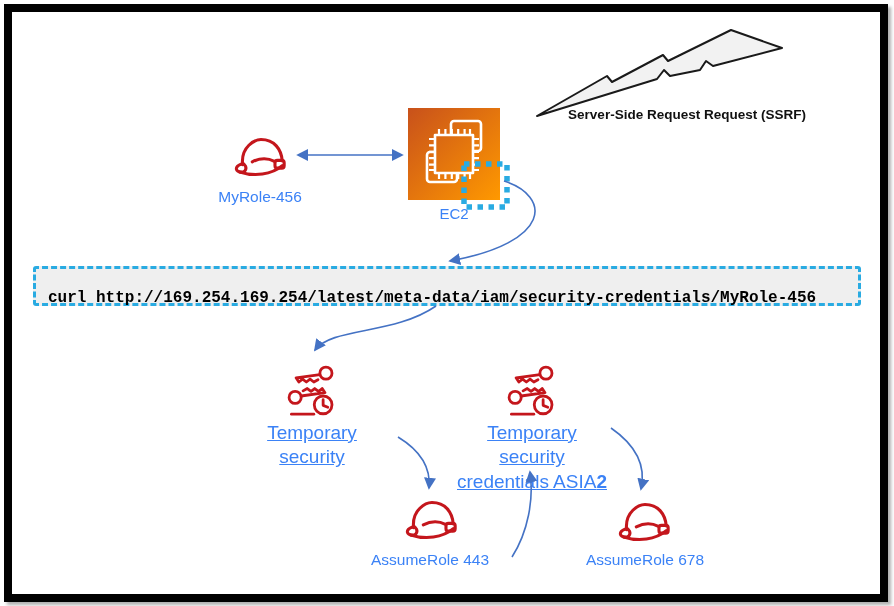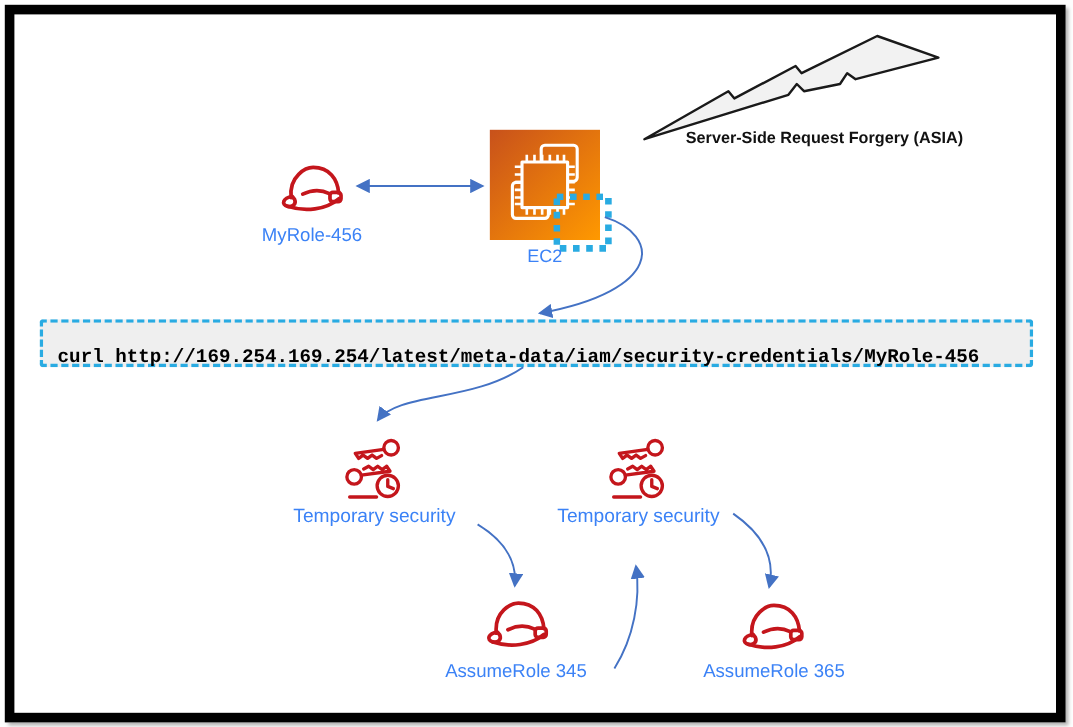--- a/index.html
+++ b/index.html
@@ -12,21 +12,21 @@
   .frame{
     position:absolute;left:4px;top:4px;width:868px;height:582px;
     border:8px solid #000;background:#fff;
     box-shadow:3px 3px 3px rgba(0,0,0,.3);
   }
   .abs{position:absolute;}
   .label{position:absolute;text-align:center;color:#3b82f6;}
   .lbl-role{font-size:15.5px;}
   .lbl-ec2{font-size:15px;}
   .lbl-ssrf{font-size:13.5px;font-weight:bold;color:#111;}
-  .lbl-cred{font-size:16px;line-height:1.28;}
+  .lbl-cred{font-size:19px;line-height:1.28;text-decoration:underline;}
   .lbl-cred b{font-weight:bold;}
   .curl-box{
     position:absolute;left:33px;top:266px;width:828px;height:40px;
     box-sizing:border-box;border:3px dashed #29ABE2;border-radius:3px;
     background:#EFEFEF;
     font-family:"Liberation Mono", monospace;font-weight:bold;
     font-size:16px;line-height:34px;color:#000;
     padding:12px 0 0 12px;white-space:nowrap;
   }
   svg{display:block;}
@@ -75,21 +75,21 @@
   <rect x="3" y="3" width="43" height="43" fill="none" stroke="#29ABE2" stroke-width="5.5" stroke-dasharray="5.5 5.5"></rect>
 </svg>
 <div class="label lbl-ec2" style="left:408px;top:205px;width:92px;">
   <span>EC2</span>
 </div>
 
 <svg class="abs" style="left:523px;top:12px;" width="266" height="110" viewBox="0 0 266 110">
   <polygon points="14,104 84,64 89,70 140,43 145,49 208,18 259,36 190,54 183,49 177,58 147,64 141,58 134,67" fill="#F2F2F2" stroke="#1a1a1a" stroke-width="2" stroke-linejoin="round"></polygon>
 </svg>
 <div class="label lbl-ssrf" style="left:558px;top:107px;width:258px;">
-  <span>Server-Side Request Forgery (ASIA)</span>
+  <span>Server-Side Request Request (SSRF)</span>
 </div>
 
 <div class="curl-box">
   <span>curl http://169.254.169.254/latest/meta-data/iam/security-credentials/MyRole-456</span>
 </div>
 
 <svg class="abs" style="left:283px;top:361px;" width="56" height="56" viewBox="0 0 60 60">
   <g fill="none" stroke="#C4161C" stroke-width="3" stroke-linecap="round" stroke-linejoin="round">
     <circle cx="46" cy="13" r="6.5"></circle>
     <path d="M39.5 14.5 L14 18 l3 4.5 l4 -3 l4 3 l4 -3 l4 3 l4.5 -2.5"></path>
@@ -110,46 +110,47 @@
     <path d="M39.5 14.5 L14 18 l3 4.5 l4 -3 l4 3 l4 -3 l4 3 l4.5 -2.5"></path>
     <circle cx="13" cy="39" r="6.5"></circle>
     <path d="M19.5 37.5 L45 34 l-3 -4.5 l-4 3 l-4 -3 l-4 3 l-4 -3 l-4.5 2.5"></path>
     <circle cx="43" cy="47" r="9.5"></circle>
     <path d="M43 41.5 L43 47.5 L48 49.5"></path>
     <path d="M9 57 H33"></path>
   </g>
 </svg>
 <div class="label lbl-cred" style="left:453px;top:421px;width:158px;">
   <div>Temporary security</div>
+  <div><span>credentials ASIA</span><b>2</b></div>
 </div>
 
 <svg class="abs" style="left:402px;top:495px;" width="58" height="48" viewBox="0 0 60 48">
   <g fill="none" stroke="#C4161C" stroke-width="3.2" stroke-linecap="round" stroke-linejoin="round">
     <path d="M12 33 C10 14 25 7 31 7 C45 7 52 17 53 29"></path>
     <path d="M13 32 C5 33 3 39 9 40.5 C14 41.5 16.5 38 15 34.5 Z"></path>
     <path d="M9 40.5 C24 45.5 42 43.5 53 34"></path>
     <rect x="45.5" y="28.5" width="9.5" height="8" rx="2.5"></rect>
     <path d="M22 30 C30 26 38 26 45 29.5"></path>
   </g>
 </svg>
 <div class="label lbl-role" style="left:355px;top:551px;width:150px;">
-  <span>AssumeRole 345</span>
+  <span>AssumeRole 443</span>
 </div>
 
 <svg class="abs" style="left:615px;top:497px;" width="58" height="48" viewBox="0 0 60 48">
   <g fill="none" stroke="#C4161C" stroke-width="3.2" stroke-linecap="round" stroke-linejoin="round">
     <path d="M12 33 C10 14 25 7 31 7 C45 7 52 17 53 29"></path>
     <path d="M13 32 C5 33 3 39 9 40.5 C14 41.5 16.5 38 15 34.5 Z"></path>
     <path d="M9 40.5 C24 45.5 42 43.5 53 34"></path>
     <rect x="45.5" y="28.5" width="9.5" height="8" rx="2.5"></rect>
     <path d="M22 30 C30 26 38 26 45 29.5"></path>
   </g>
 </svg>
 <div class="label lbl-role" style="left:570px;top:551px;width:150px;">
-  <span>AssumeRole 365</span>
+  <span>AssumeRole 678</span>
 </div>
 
 <svg class="arrows" width="894" height="606" viewBox="0 0 894 606">
   <defs>
     <marker id="ah" viewBox="0 0 10 10" refX="8.5" refY="5" markerWidth="7.5" markerHeight="7.5" orient="auto-start-reverse">
       <path d="M0 0 L10 5 L0 10 Z" fill="#4472C4"></path>
     </marker>
   </defs>
   <g fill="none" stroke="#4472C4" stroke-width="1.6">
     <path d="M298 155 L402 155" marker-start="url(#ah)" marker-end="url(#ah)"></path>

